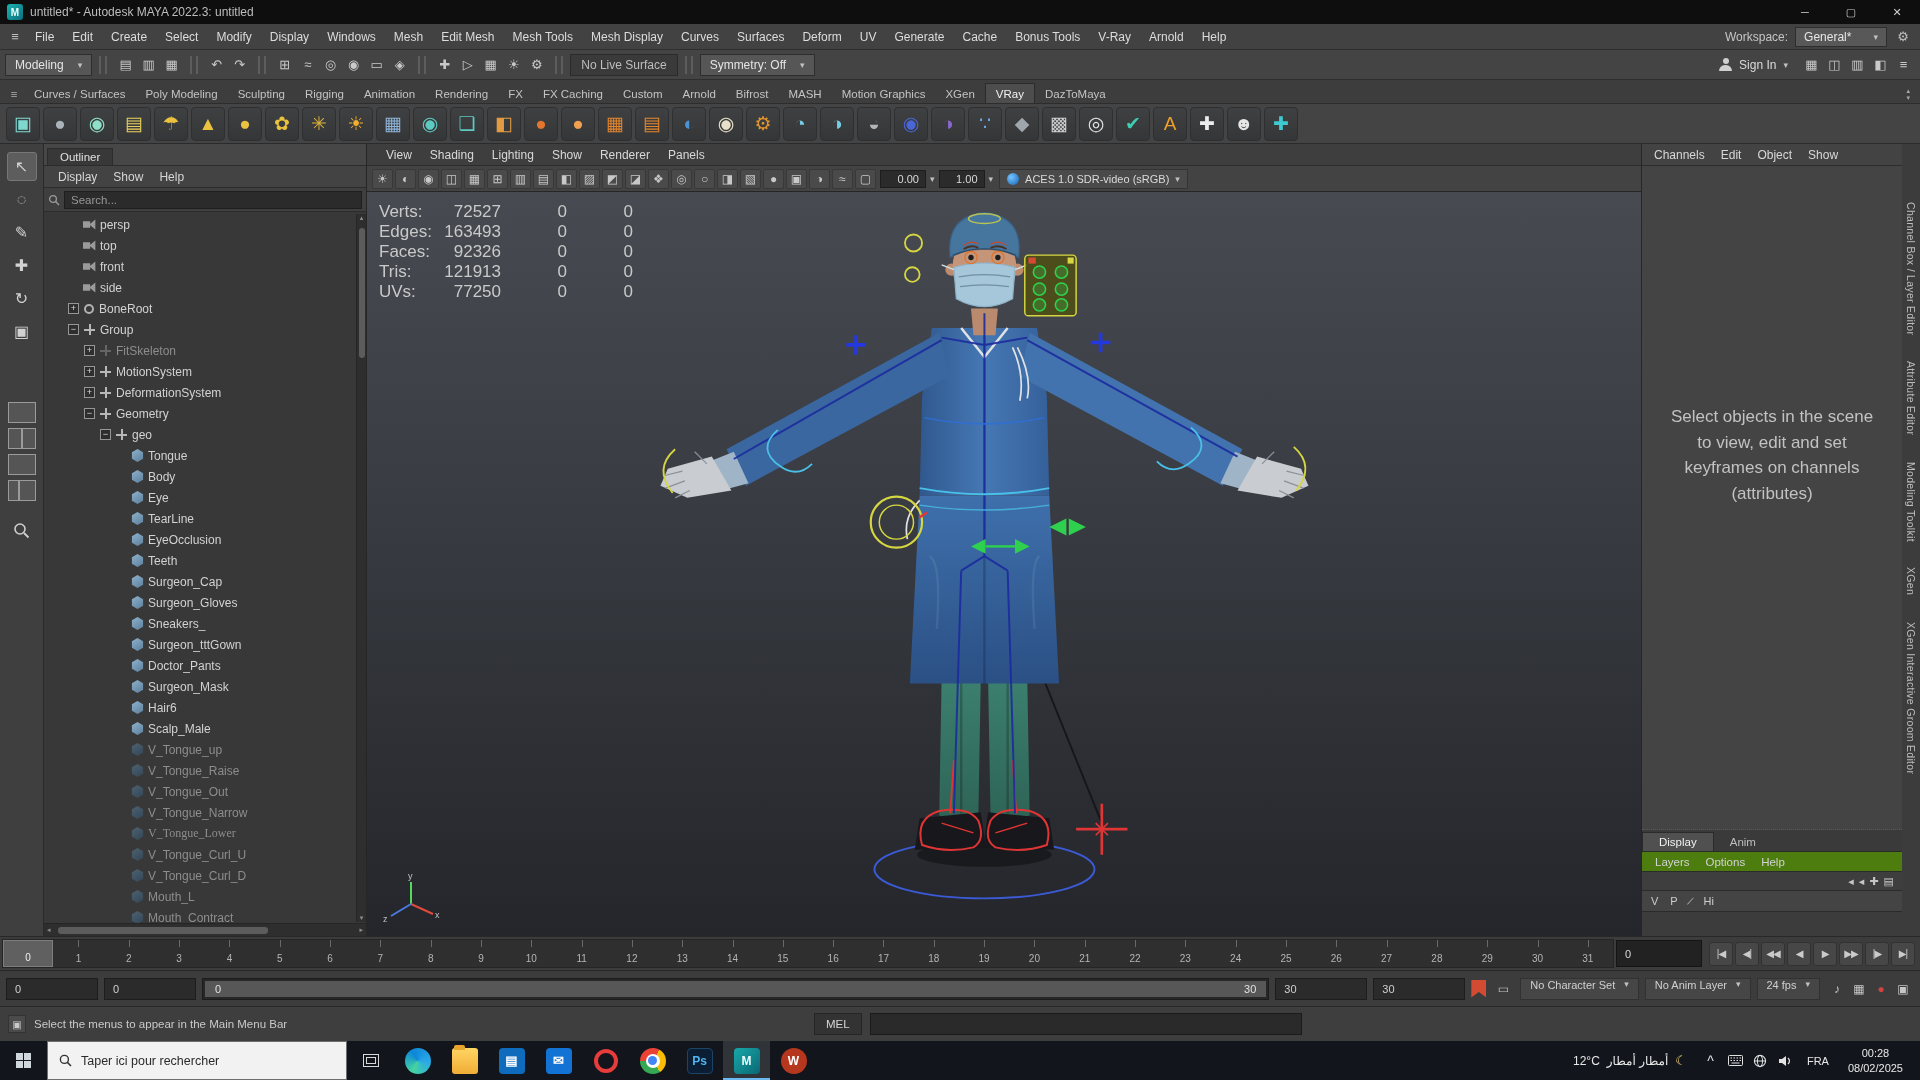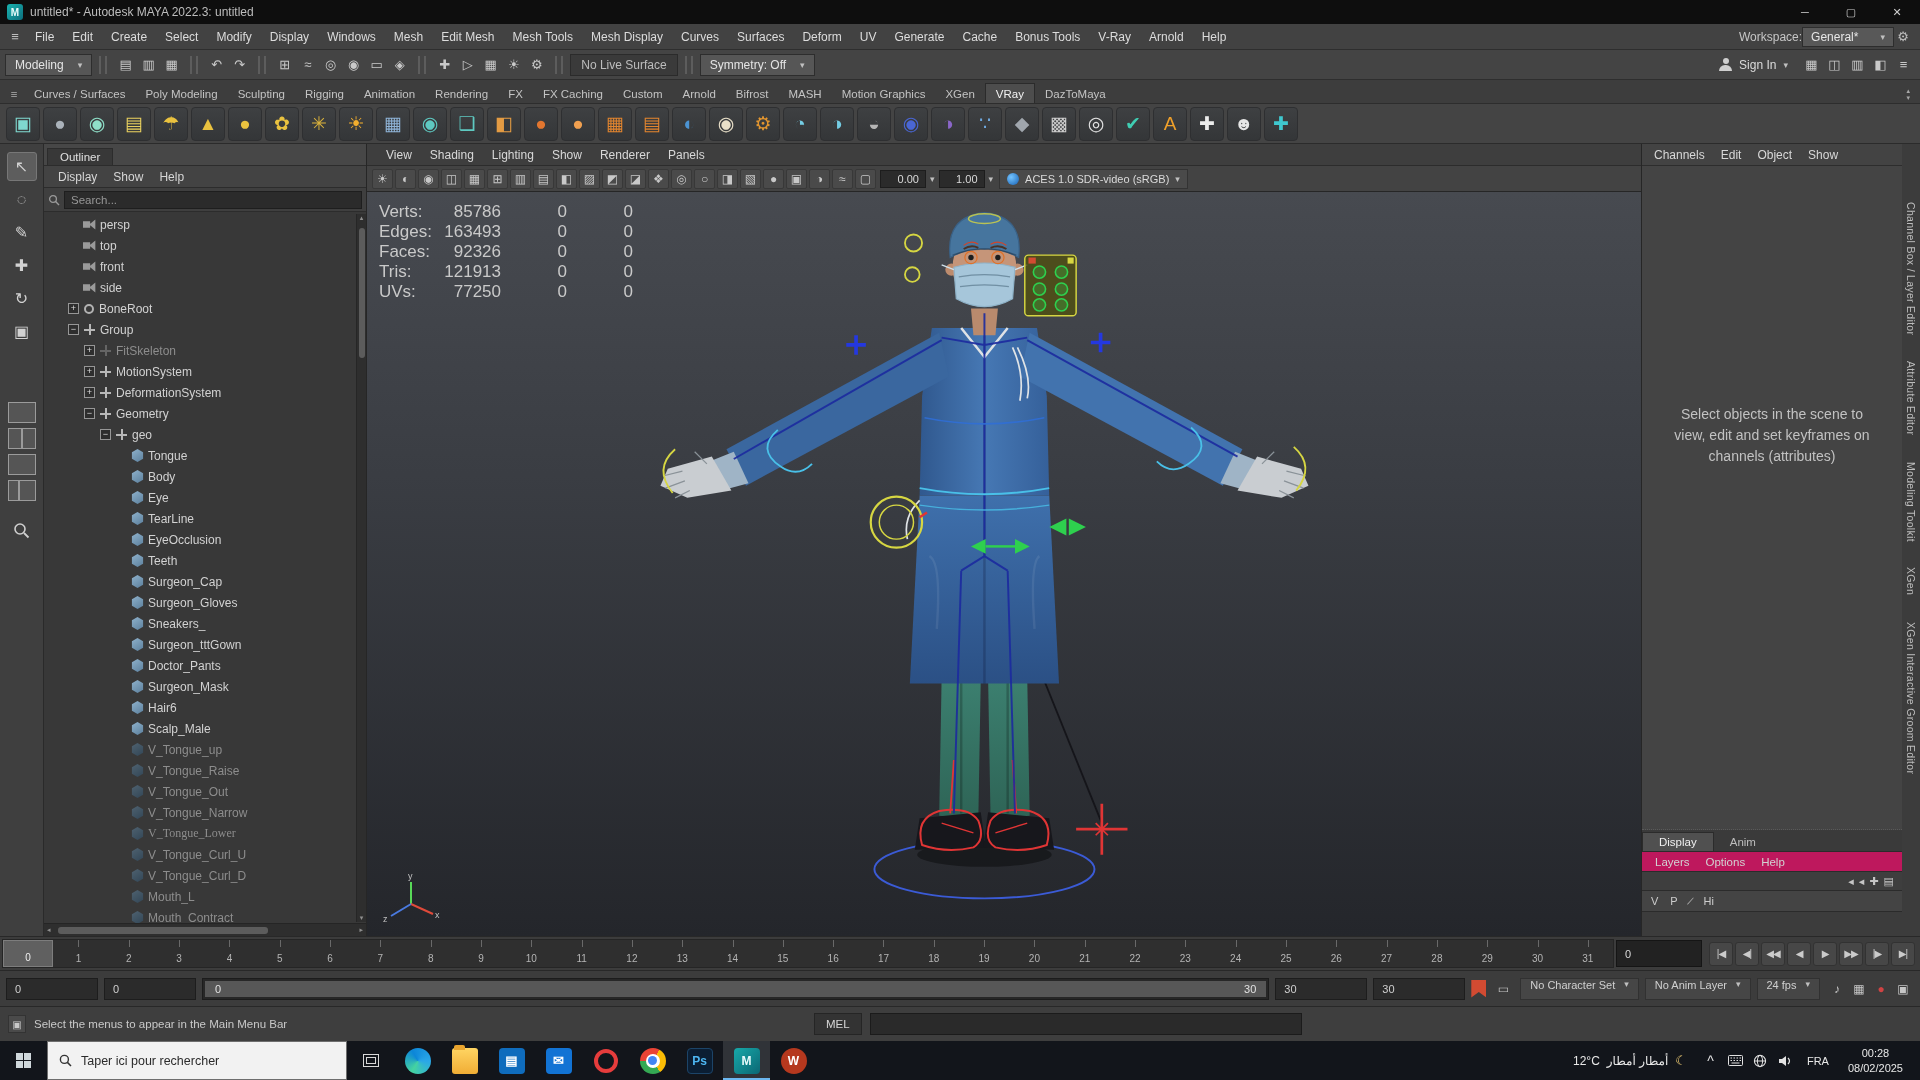--- a/index.html
+++ b/index.html
@@ -11,21 +11,21 @@
   .titlebar{height:24px;background:#0e0e0e;display:flex;align-items:center;color:#bdbdbd;font-size:12px;flex:none}
   .maya-badge{width:16px;height:16px;margin:0 7px;border-radius:3px;background:linear-gradient(135deg,#19b3b0,var(--maya_teal));
     color:#eafcfc;font-size:10px;font-weight:bold;display:flex;align-items:center;justify-content:center}
   .win-btns{margin-left:auto;display:flex;height:100%}
   .win-btn{width:46px;display:flex;align-items:center;justify-content:center;color:#cfcfcf;font-size:11px}
 
   
   .menubar{height:26px;background:#424242;border-bottom:1px solid #2e2e2e;display:flex;align-items:center;padding:0 6px;flex:none}
   .mb-ic{width:18px;text-align:center;color:#bdbdbd;font-size:13px;margin-right:2px}
   .menu-item{padding:0 9px;line-height:26px;color:#dcdcdc}
-  .workspace{margin-left:auto;display:flex;align-items:center;color:#c6c6c6}
+  .workspace{margin-left:auto;display:flex;align-items:center;gap:7px;color:#c6c6c6}
   .ws-select{background:#585858;border:1px solid #2d2d2d;height:20px;display:flex;align-items:center;padding:0 8px;gap:22px;color:#e6e6e6}
   .caret{font-size:9px;color:#c0c0c0}
 
   
   .statusline{height:30px;background:#444;border-bottom:1px solid #2e2e2e;display:flex;align-items:center;padding:0 5px;gap:2px;flex:none}
   .sl-select{background:#565656;border:1px solid #2d2d2d;height:22px;display:flex;align-items:center;gap:14px;padding:0 9px;color:#e4e4e4}
   .grip{width:8px;height:18px;border-left:2px solid #5d5d5d;border-right:2px solid #5d5d5d;margin:0 5px;flex:none}
   .sl-ic{width:23px;height:22px;display:flex;align-items:center;justify-content:center;color:#c9c9c9;font-size:13px;border-radius:2px}
   .sl-well{height:22px;background:#3a3a3a;border:1px solid #2b2b2b;display:flex;align-items:center;padding:0 10px;color:#bdbdbd}
   .signin{display:flex;align-items:center;gap:7px;padding:0 10px;color:#dadada}
@@ -97,26 +97,26 @@
   .hud{position:absolute;top:10px;left:12px;font-size:17px;color:#c9c9c9}
   .hud-row{display:flex;height:20px;align-items:center}
   .hud-label{width:58px}.hud-v1{width:64px;text-align:right}.hud-v2,.hud-v3{width:66px;text-align:right}
   .axis{position:absolute;left:14px;bottom:10px}
   .axis text{font-size:9px;fill:#c0c0c0}
 
   
   .chbox{width:260px;background:#444;display:flex;flex-direction:column;flex:none;font-size:12px}
   .cb-menus{height:22px;display:flex;align-items:center;padding:0 4px;background:#434343;border-bottom:1px solid #2d2d2d}
   .cb-menu{padding:0 8px;color:#d8d8d8}
-  .cb-msg{margin-top:238px;padding:0 26px;text-align:center;font-size:14px;color:#c2c2c2;line-height:1.5}
+  .cb-msg{margin-top:238px;padding:0 26px;text-align:center;font-size:17px;color:#c2c2c2;line-height:1.5}
   .cb-bottom{margin-top:auto;border-top:1px dotted #5a5a5a}
   .cb-tabs{height:22px;display:flex;background:#3a3a3a;border-bottom:1px solid #2b2b2b;align-items:end}
   .cb-tab{padding:3px 16px;font-size:11.5px;color:#bdbdbd}
   .cb-tab.active{background:#505050;color:#efefef;border:1px solid #2b2b2b;border-bottom:none}
-  .cb-lmenus{height:20px;display:flex;align-items:center;padding:0 5px;background:#be185d;border-bottom:1px solid #2b2b2b}
+  .cb-lmenus{height:20px;display:flex;align-items:center;padding:0 5px;background:#4d7c0f;border-bottom:1px solid #2b2b2b}
   .cb-lmenu{padding:0 8px;color:#d2d2d2;font-size:11.5px}
   .cb-licons{height:19px;display:flex;justify-content:flex-end;align-items:center;gap:5px;padding:0 8px;background:#3e3e3e;border-bottom:1px solid #2b2b2b;font-size:11px;color:#c6c6c6}
   .cb-cols{height:21px;display:flex;align-items:center;gap:12px;padding:0 9px;background:#444;border-bottom:1px solid #2b2b2b;font-size:11px;color:#cdcdcd}
   .diag{display:inline-block;transform:rotate(10deg);color:#b8b8b8}
   .cb-list{height:24px;background:#3c3c3c}
 
   
   .rtabs{width:18px;background:#3c3c3c;display:flex;flex-direction:column;align-items:center;padding-top:58px;gap:26px;flex:none}
   .rtab{writing-mode:vertical-rl;font-size:10.5px;color:#bdbdbd;letter-spacing:.3px;white-space:nowrap}
 
@@ -774,21 +774,21 @@
               <circle cx="568" cy="80" r="5"></circle>
             <circle cx="550" cy="93" r="5"></circle>
               <circle cx="568" cy="93" r="5"></circle>
           </g>
         </svg>
 
         <div class="hud">
 
             <div class="hud-row">
               <span class="hud-label">Verts:</span>
-              <span class="hud-v1">85786</span>
+              <span class="hud-v1">72527</span>
               <span class="hud-v2">0</span>
               <span class="hud-v3">0</span>
             </div>
 
             <div class="hud-row">
               <span class="hud-label">Edges:</span>
               <span class="hud-v1">163493</span>
               <span class="hud-v2">0</span>
               <span class="hud-v3">0</span>
             </div>

